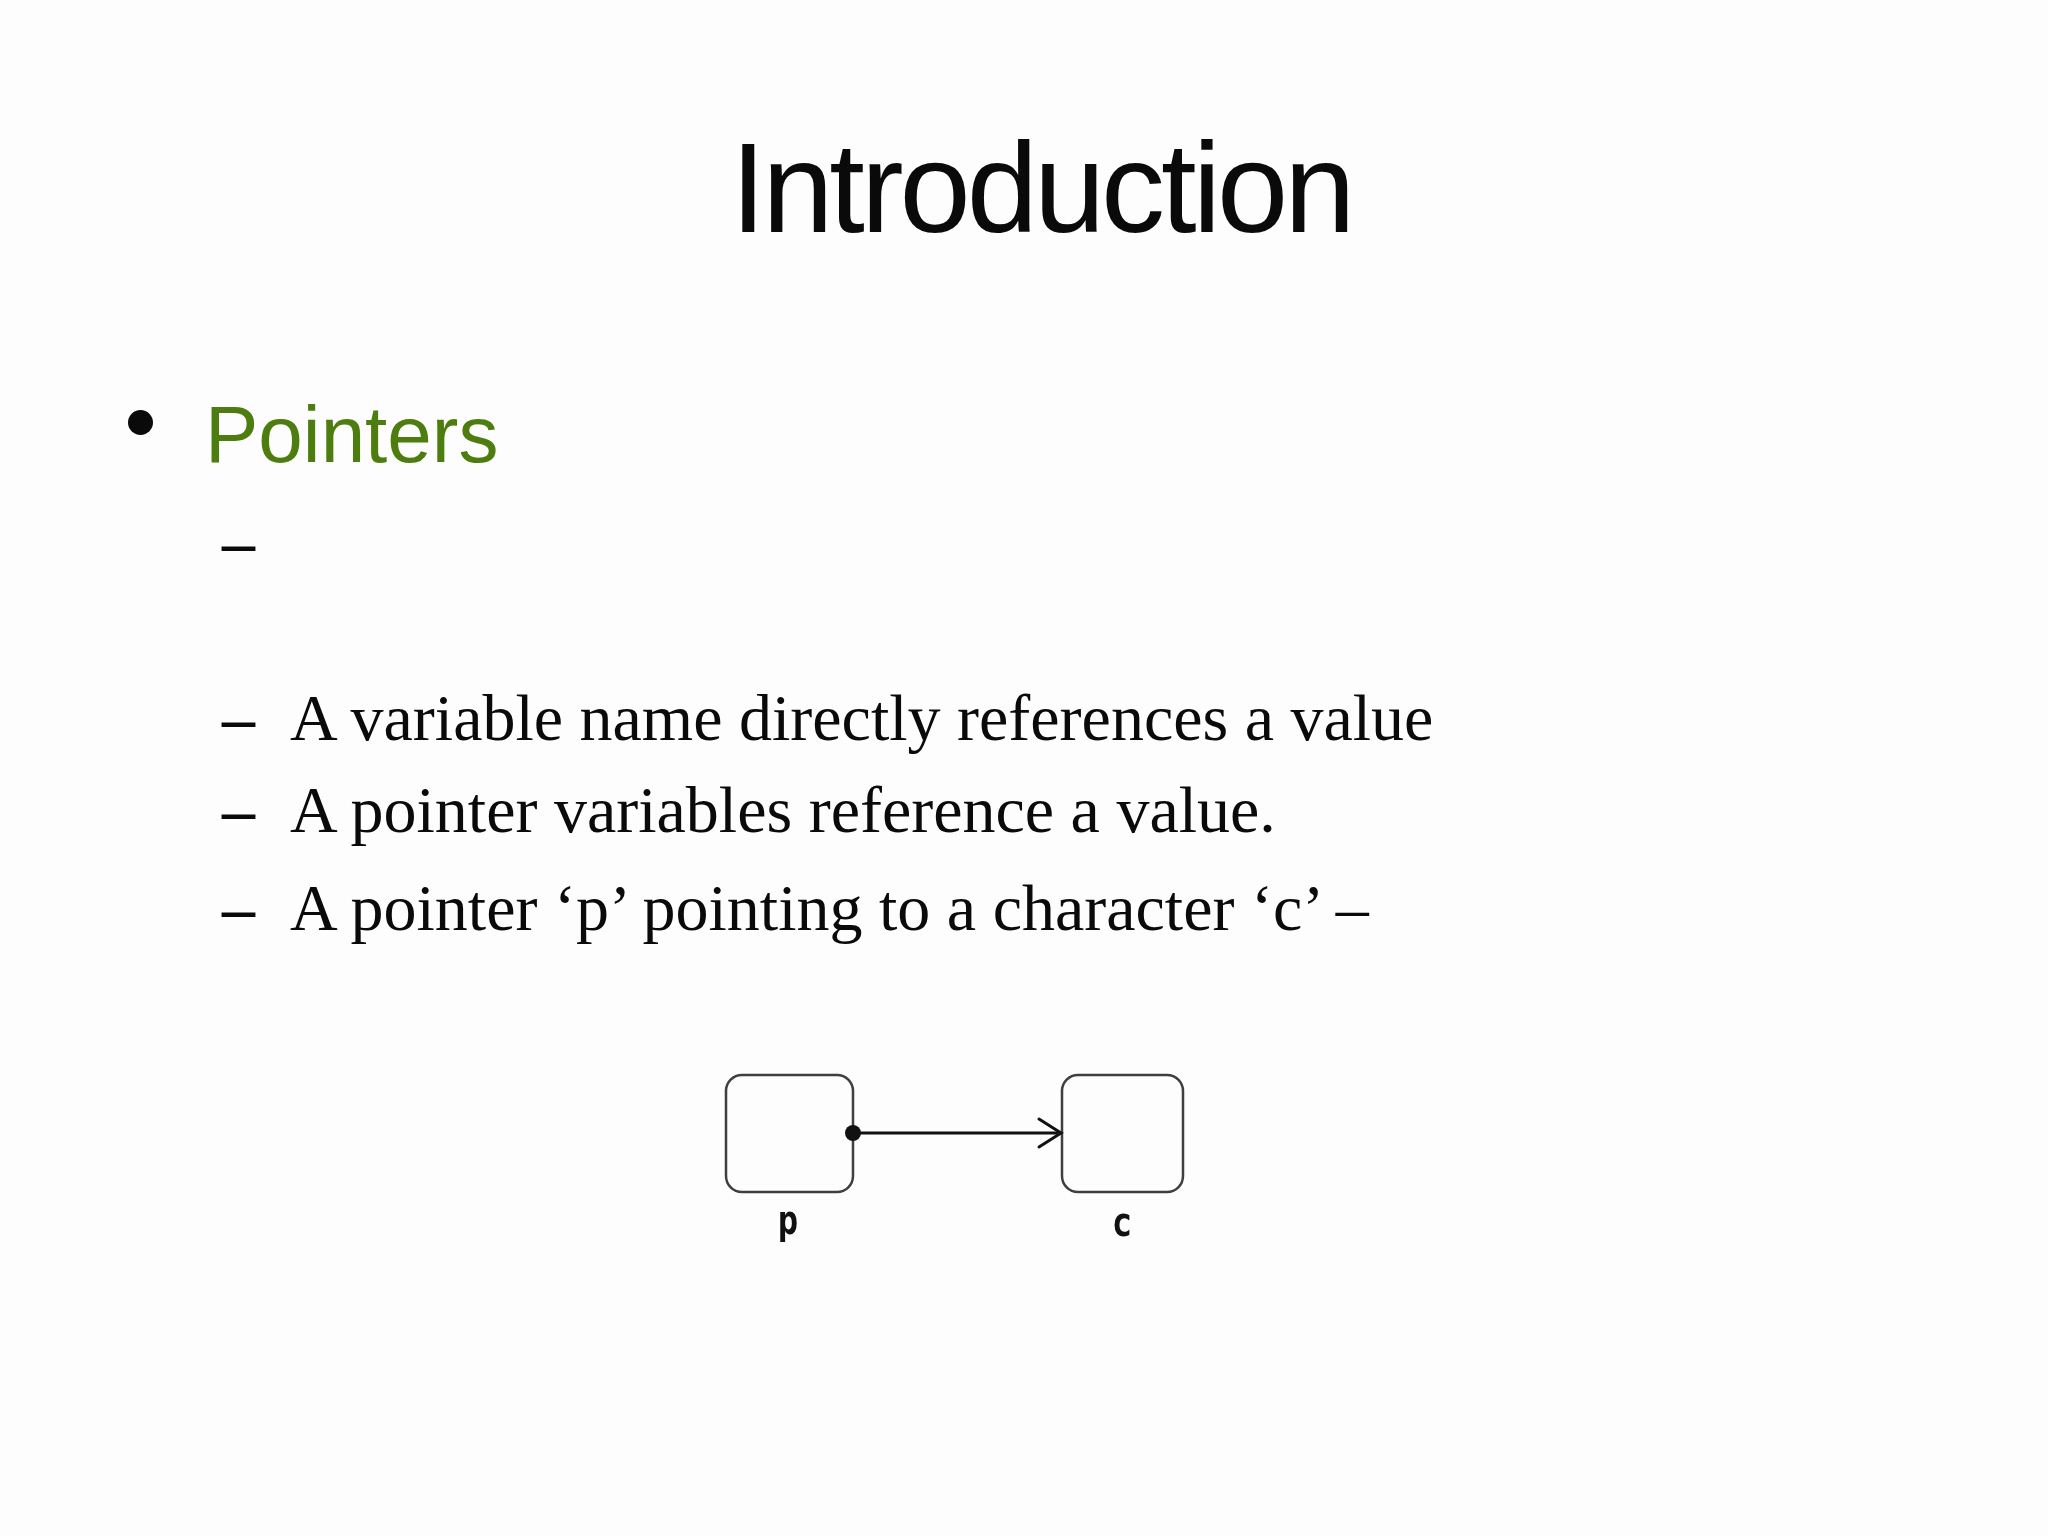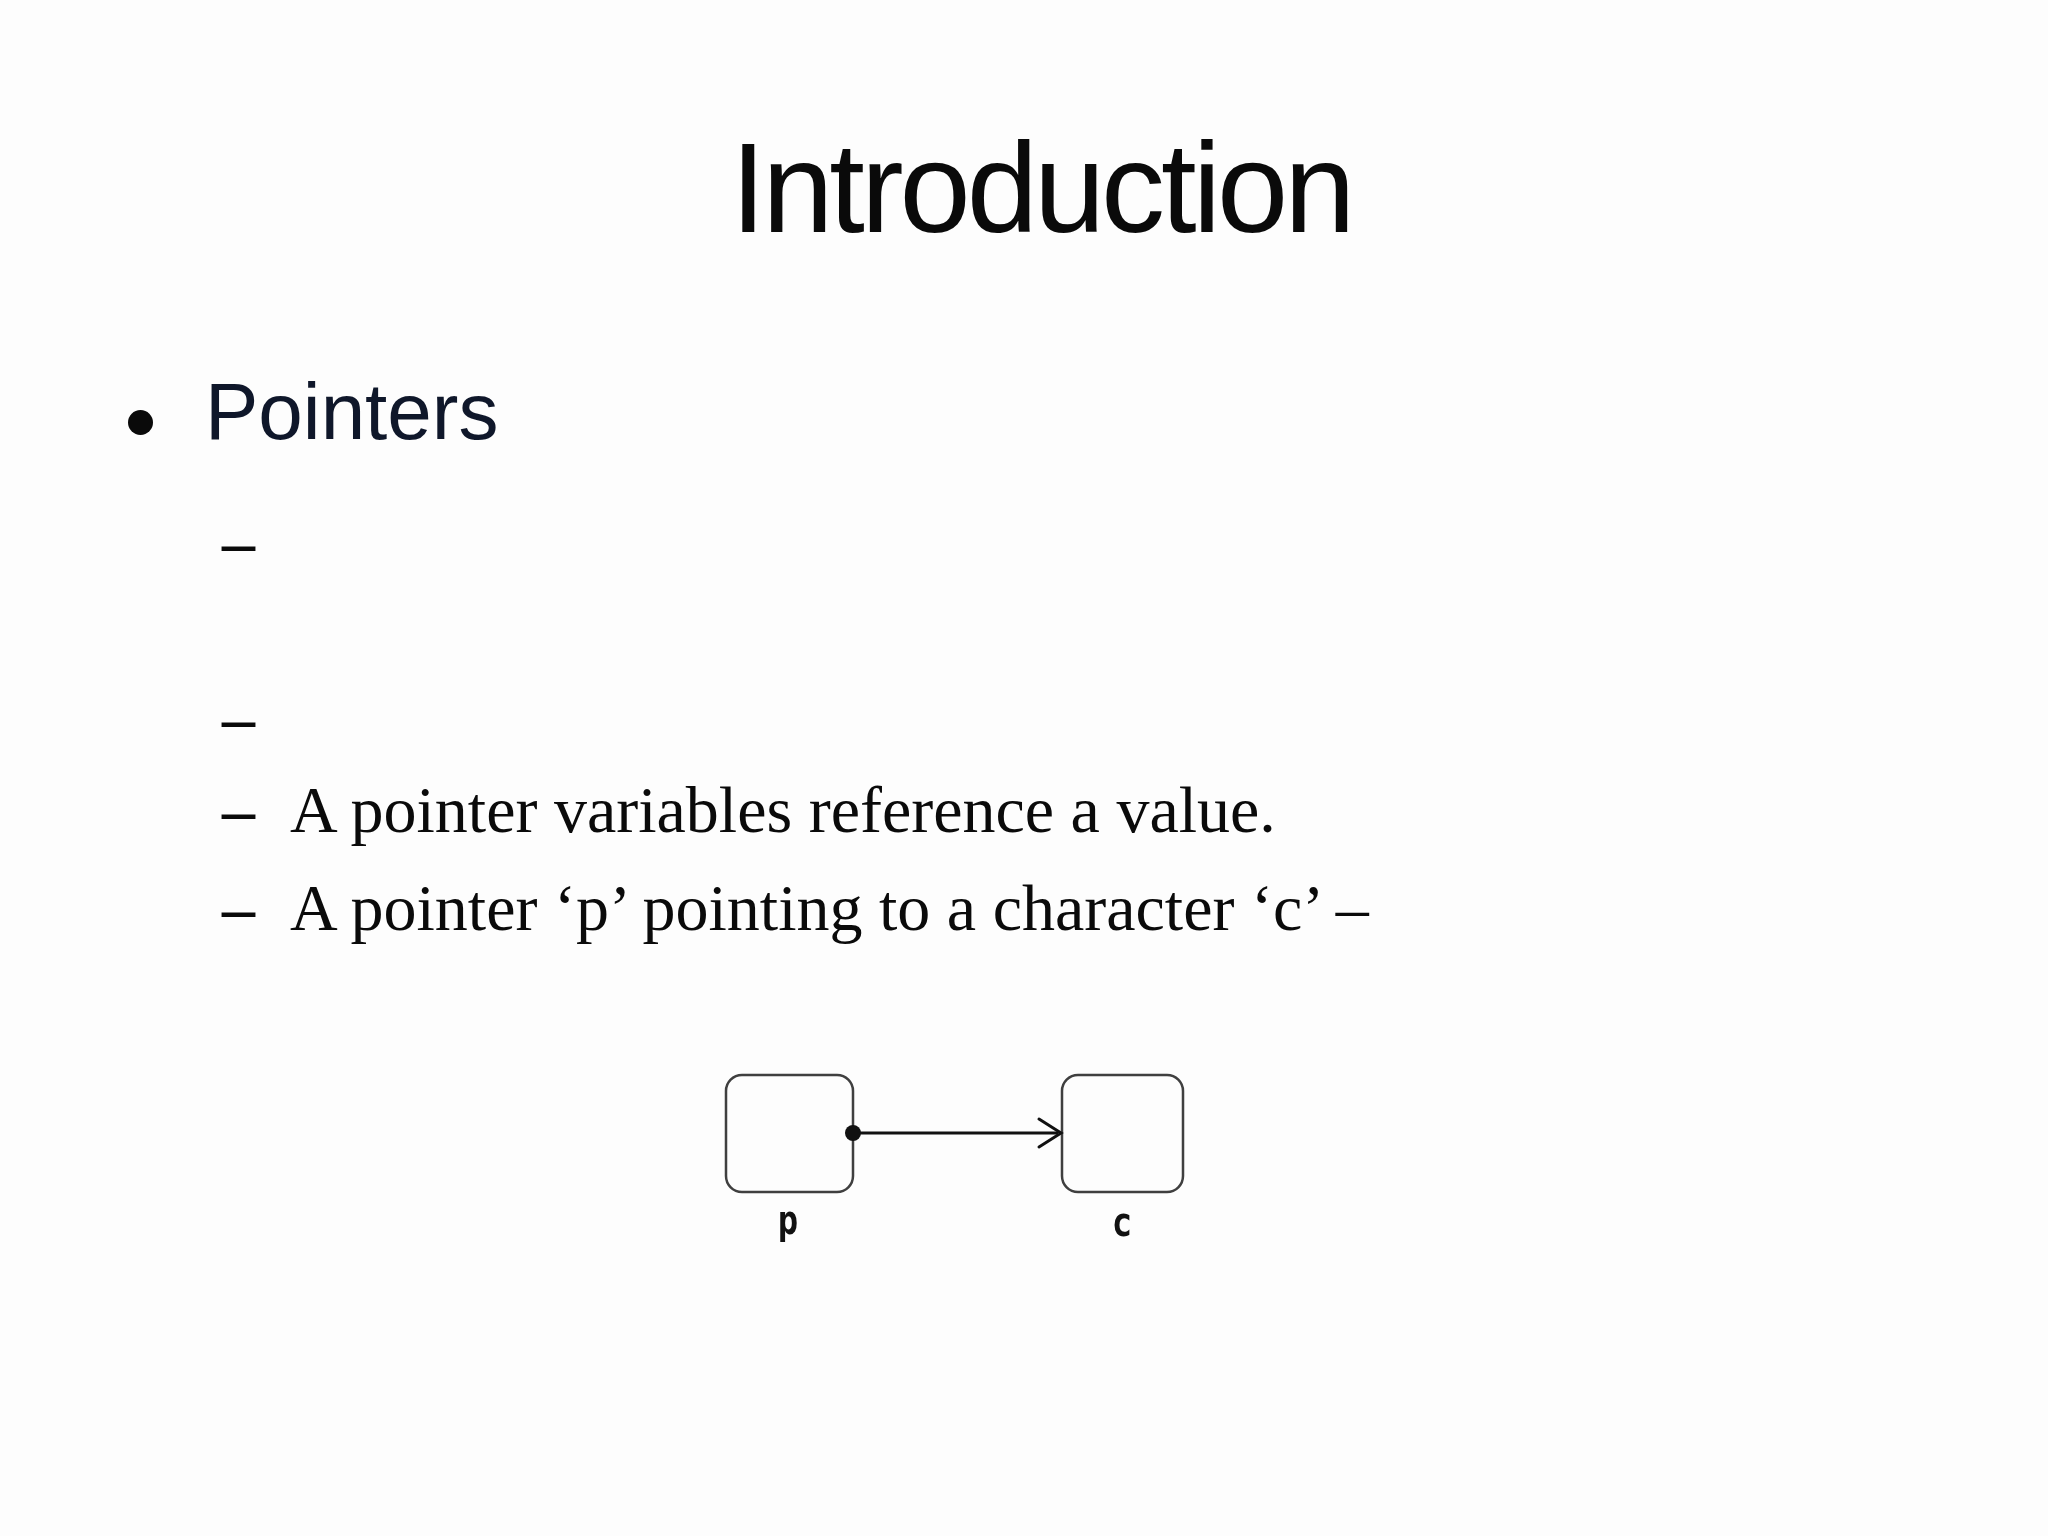--- a/index.html
+++ b/index.html
@@ -29,26 +29,26 @@
     font-weight: 400;
     letter-spacing: -4px;
     line-height: 1.1;
     color: #0a0a0a;
     padding-left: 34px;
   }
 
   
   .bullet-row {
     position: absolute;
-    top: 366px;
+    top: 389px;
     left: 205px;
     font-family: "Liberation Sans", sans-serif;
     font-size: 80px;
     line-height: 1.15;
-    color: #0f172a;
+    color: #4d7c0f;
     white-space: nowrap;
   }
   .bullet-dot {
     position: absolute;
     left: 128px;
     top: 410px;
     width: 25px;
     height: 25px;
     border-radius: 50%;
     background: #0a0a0a;
@@ -117,20 +117,21 @@
   <div class="bullet-row">
     <span>Pointers</span>
   </div>
 
   <div class="sub sub-1">
     <span class="dash">–</span>
   </div>
 
   <div class="sub sub-2">
     <span class="dash">–</span>
+    <span>A variable name directly references a value</span>
   </div>
 
   <div class="sub sub-3">
     <span class="dash">–</span>
     <span>A pointer variables reference a value.</span>
   </div>
 
   <div class="sub sub-4">
     <span class="dash">–</span>
     <span>A pointer ‘p’ pointing to a character ‘c’ –</span>

